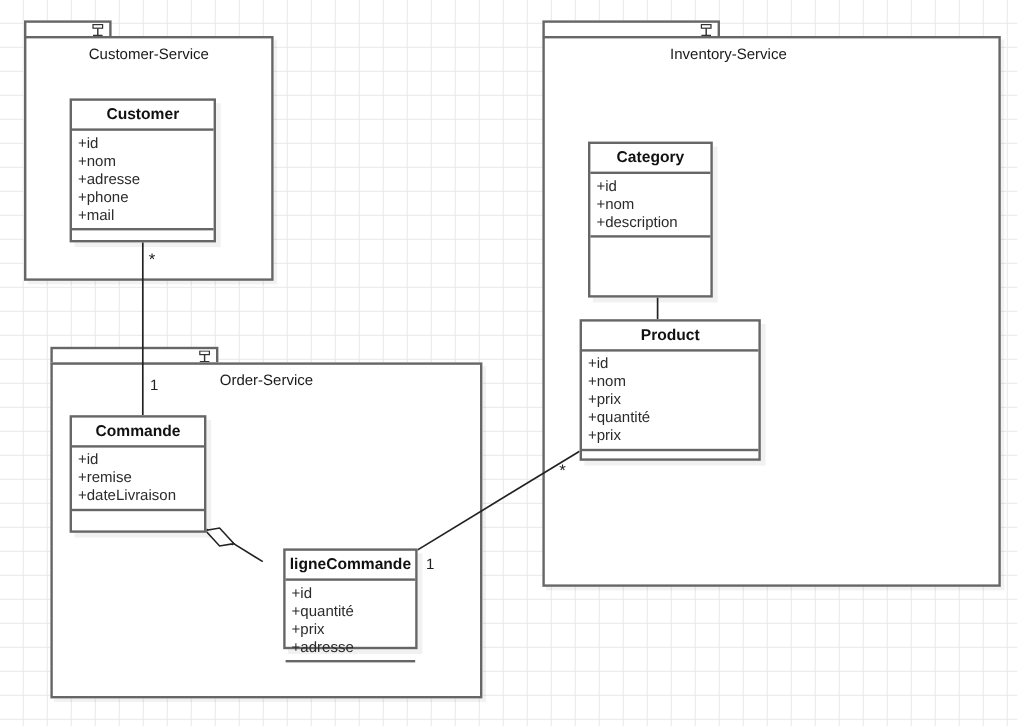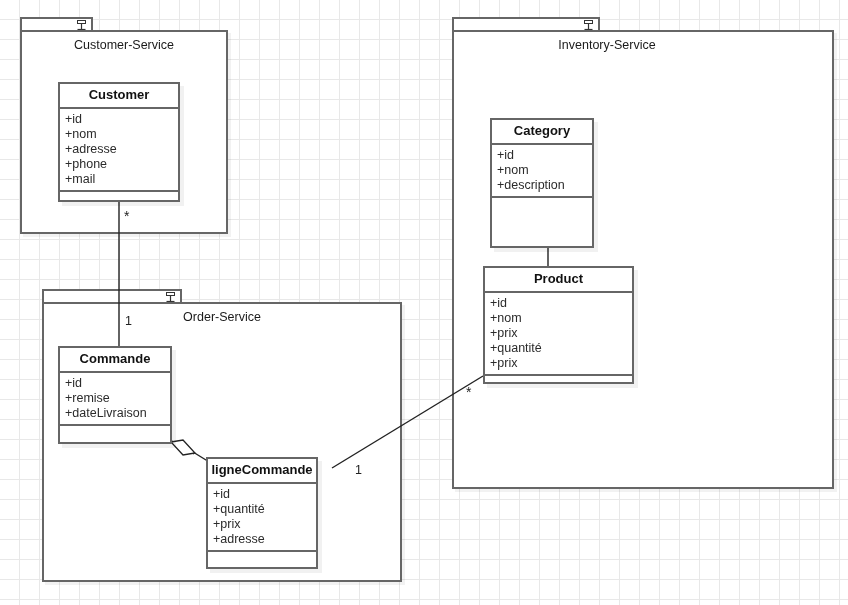--- a/index.html
+++ b/index.html
@@ -206,21 +206,21 @@
   <div class="cls" style="left:58px; top:346px; width:114px; height:98px;">
     <div class="cls-name">Commande</div>
     <div class="cls-attrs">
       <div>+id</div>
       <div>+remise</div>
       <div>+dateLivraison</div>
     </div>
     <div class="cls-ops"></div>
   </div>
 
-  <div class="cls" style="left:206px; top:457px; width:112px; height:112px;">
+  <div class="cls" style="left:236px; top:457px; width:112px; height:84px;">
     <div class="cls-name">ligneCommande</div>
     <div class="cls-attrs">
       <div>+id</div>
       <div>+quantité</div>
       <div>+prix</div>
       <div>+adresse</div>
     </div>
     <div class="cls-ops"></div>
   </div>
 

